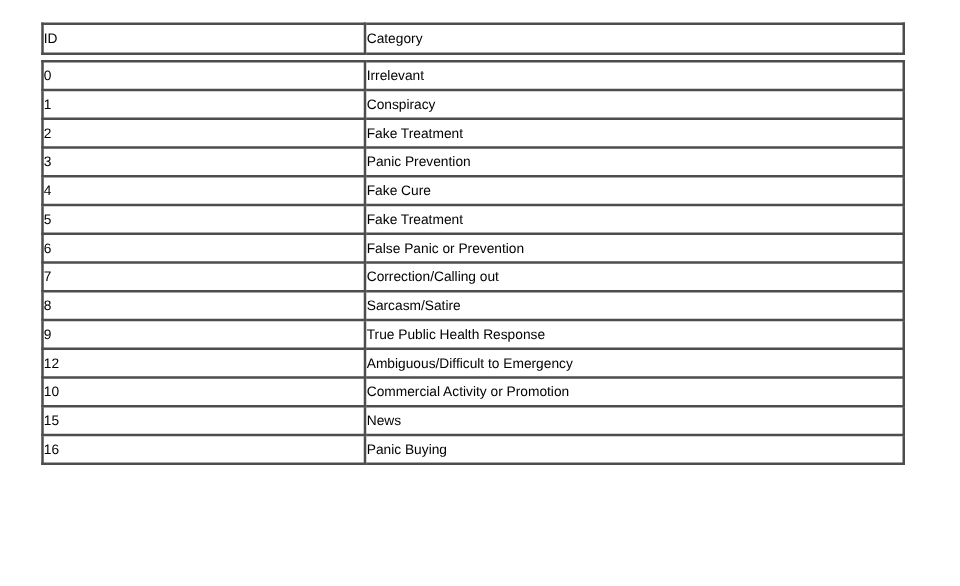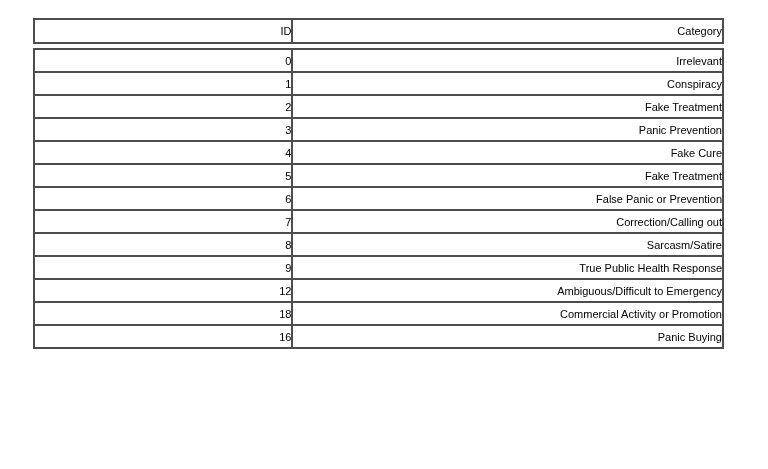--- a/index.html
+++ b/index.html
@@ -21,21 +21,21 @@
     top: 18px;
     width: 691px;
   }
   table {
     border-collapse: collapse;
     width: 100%;
     table-layout: fixed;
   }
   th, td {
     border: 2px solid #4d4d4d;
-    text-align: right;
+    text-align: left;
     vertical-align: middle;
     font-size: 11px;
     font-weight: normal;
     padding: 0;
     white-space: nowrap;
     overflow: hidden;
   }
   .header-table th {
     height: 22px;
   }
@@ -123,25 +123,29 @@
   </tr>
 
 
 
   <tr>
     <td>12</td>
     <td>Ambiguous/Difficult to Emergency</td>
   </tr>
 
   <tr>
-    <td>18</td>
+    <td>10</td>
     <td>Commercial Activity or Promotion</td>
   </tr>
 
 
+  <tr>
+    <td>15</td>
+    <td>News</td>
+  </tr>
 
   <tr>
     <td>16</td>
     <td>Panic Buying</td>
   </tr>
 </tbody>
   </table>
 
 </div>
 

